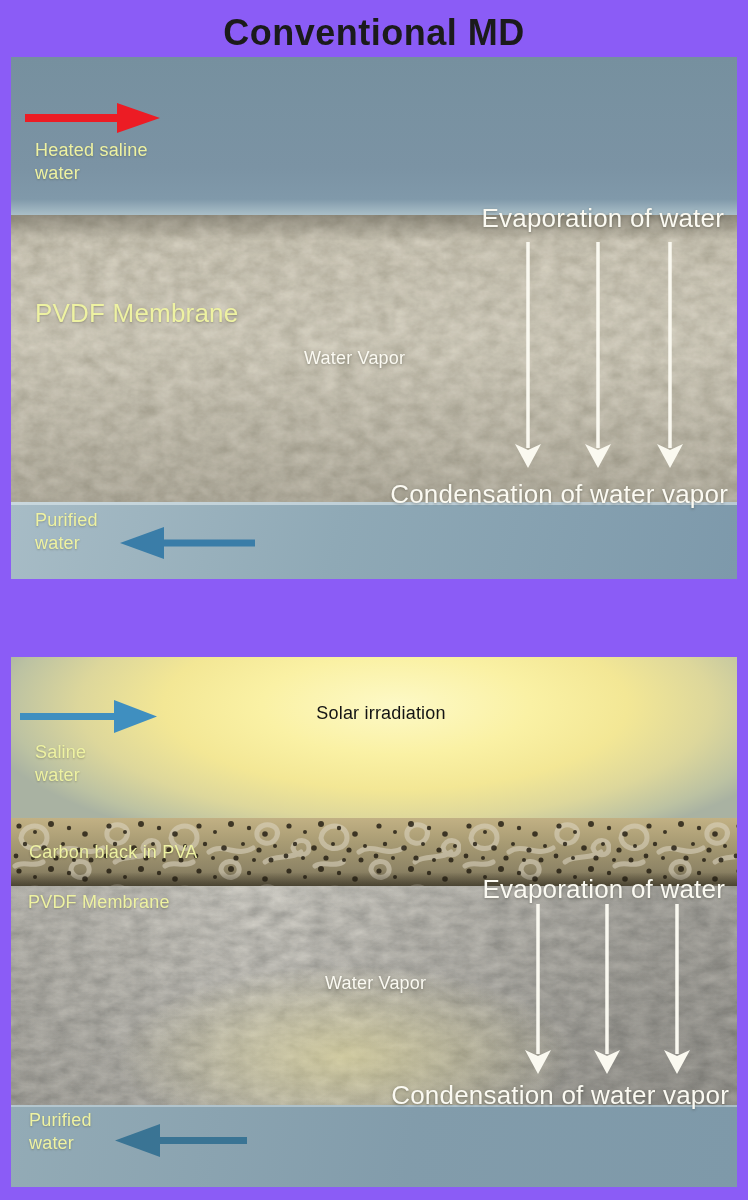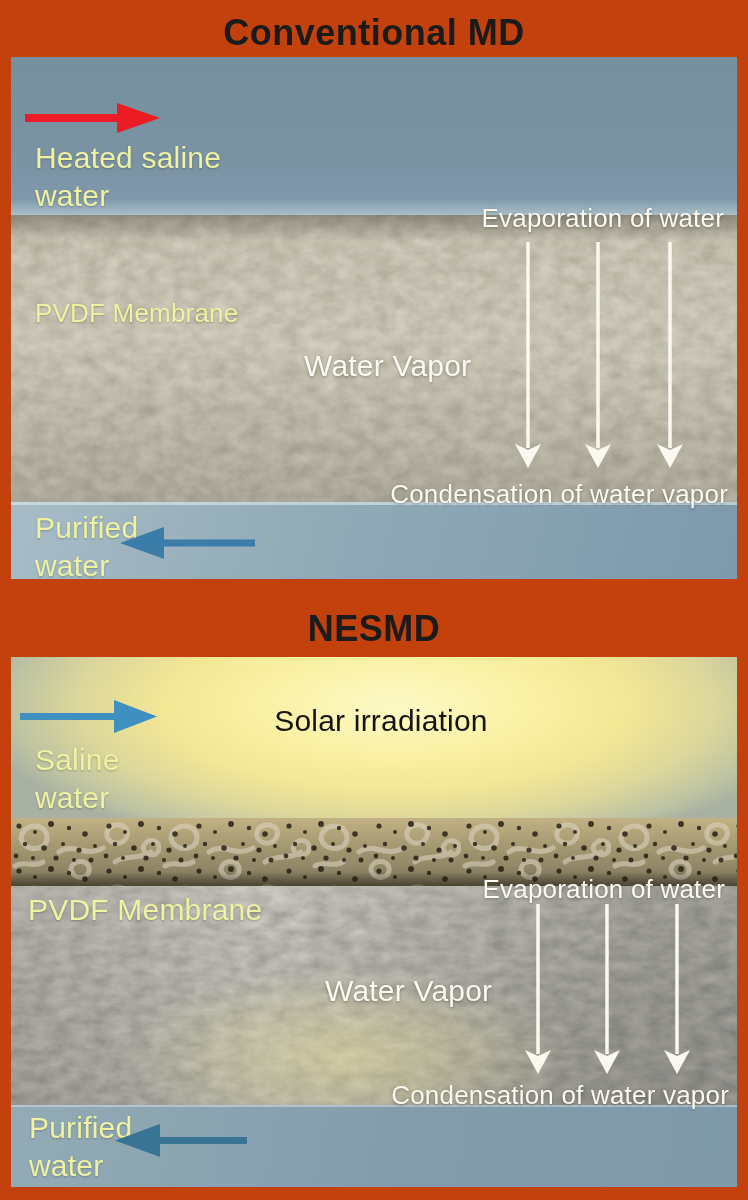--- a/index.html
+++ b/index.html
@@ -1,23 +1,23 @@
 <!DOCTYPE html>
 <html><head>
 <meta charset="utf-8">
 <style>
   html,body{margin:0;padding:0;}
-  .page{position:relative;width:748px;height:1200px;background:#c2410c;overflow:hidden;
+  .page{position:relative;width:748px;height:1200px;background:#8b5cf6;overflow:hidden;
         font-family:"Liberation Sans", sans-serif;}
   .title{position:absolute;left:0;right:0;text-align:center;font-size:36px;font-weight:600;
          color:#1b1b1b;letter-spacing:.5px;}
   .panel{position:absolute;left:11px;width:726px;overflow:hidden;}
   .layer{position:absolute;left:0;width:726px;}
   .abs{position:absolute;}
-  .lbl{position:absolute;font-size:30px;line-height:1.26;white-space:pre-line;letter-spacing:.2px;}
+  .lbl{position:absolute;font-size:18px;line-height:1.26;white-space:pre-line;letter-spacing:.2px;}
   .yellow{color:#eef2a2;text-shadow:0 1px 2px rgba(40,40,20,.28);}
   .white{color:#fbfaf2;text-shadow:0 1px 3px rgba(40,40,30,.38);text-align:center;}
   .black{color:#141414;}
   .right{text-align:right;}
   .small{font-size:26px;}
   
   .water-top{top:0;height:158px;
     background:linear-gradient(180deg,#76909f 0%,#7b93a4 70%,#8099aa 90%,#aabfc8 100%);}
   .membrane1{top:158px;height:287px;}
   .water-bottom1{top:445px;height:77px;
@@ -157,21 +157,20 @@
     <div class="lbl white small right" style="right:9px;top:421px;">Condensation of water vapor</div>
 
     <div class="lbl yellow" style="left:24px;top:452px;">Purified
 water</div>
 
     <svg class="abs" style="left:109px;top:470px;" width="135" height="32" viewBox="0 0 135 32">
       <polygon points="135,12.5 44,12.5 44,0 0,16 44,32 44,19.5 135,19.5" fill="#3a7da8"></polygon>
     </svg>
   </section>
 
-  <div class="title" style="top:608px;">NESMD</div>
 
   <section class="panel" style="top:657px;height:530px;">
     <div class="layer solar-water"></div>
 
     <div class="layer carbon">
       <svg class="tex" viewBox="0 0 726 68" preserveAspectRatio="none">
         <rect width="726" height="68" fill="url(#cbBase)"></rect>
         <rect width="726" height="68" fill="url(#cbSquig)"></rect>
         <rect width="726" height="68" fill="url(#cbDots)"></rect>
         <rect width="726" height="68" fill="url(#cbShadow)"></rect>
@@ -190,20 +189,21 @@
 
     <div class="lbl black" style="left:0;right:0;top:45px;text-align:center;padding-left:14px;">Solar irradiation</div>
 
     <svg class="abs" style="left:9px;top:43px;" width="137" height="33" viewBox="0 0 137 33">
       <polygon points="0,13 94,13 94,0 137,16.5 94,33 94,20 0,20" fill="#3f8fc0"></polygon>
     </svg>
 
     <div class="lbl yellow" style="left:24px;top:84px;">Saline
 water</div>
 
+    <div class="lbl yellow" style="left:18px;top:184px;">Carbon black in PVA</div>
 
     <div class="lbl white small right" style="right:12px;top:216px;">Evaporation of water</div>
 
     <div class="lbl yellow" style="left:17px;top:234px;">PVDF Membrane</div>
 
     <svg class="abs" style="left:511px;top:247px;" width="32" height="170" viewBox="0 0 32 170">
       <line x1="16" y1="0" x2="16" y2="150" stroke-width="3.5" stroke="#faf9f0"></line>
       <polygon points="3,146 16,170 29,146 16,152" fill="#faf9f0"></polygon>
     </svg>
     <svg class="abs" style="left:580px;top:247px;" width="32" height="170" viewBox="0 0 32 170">

